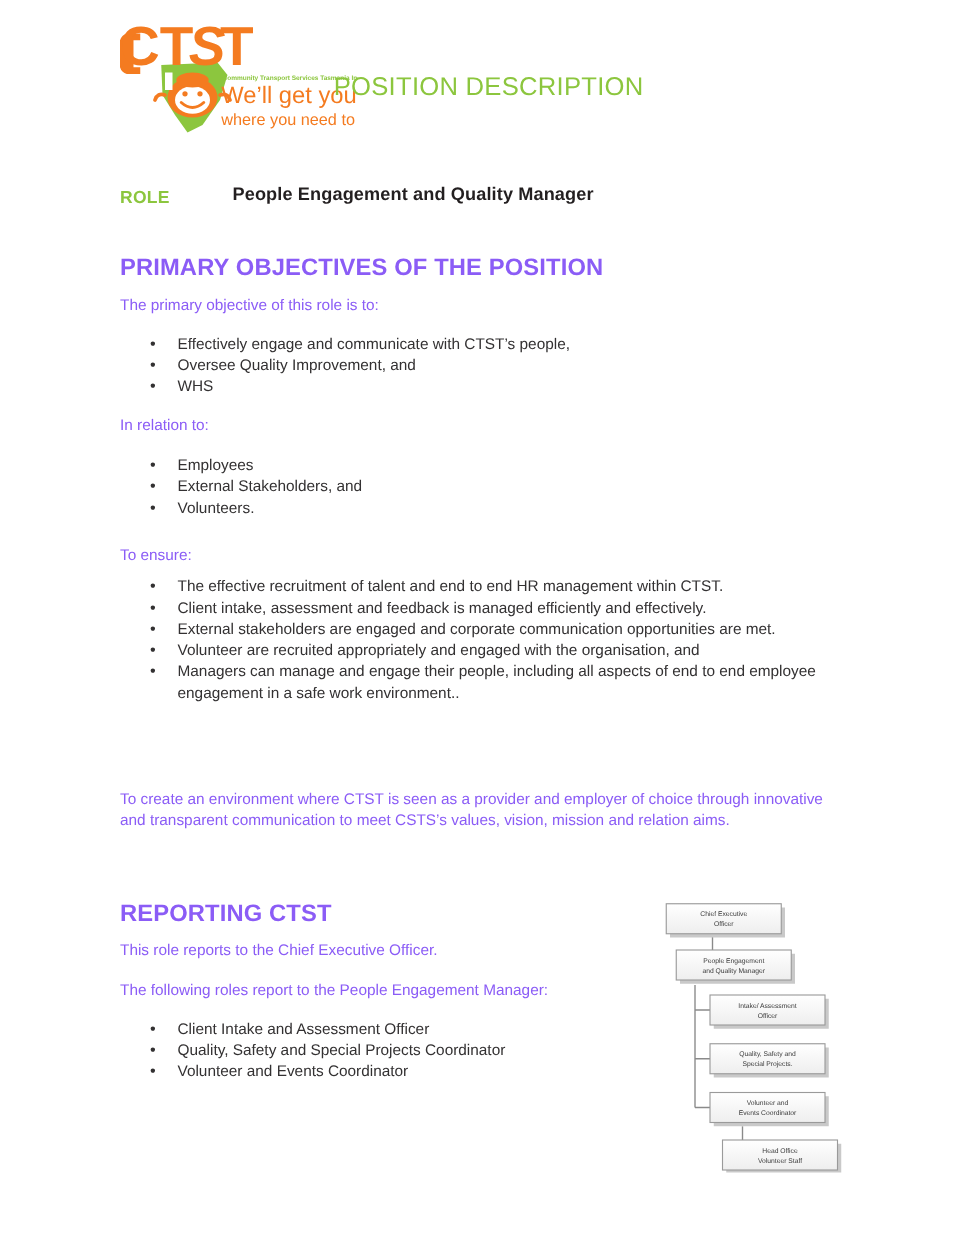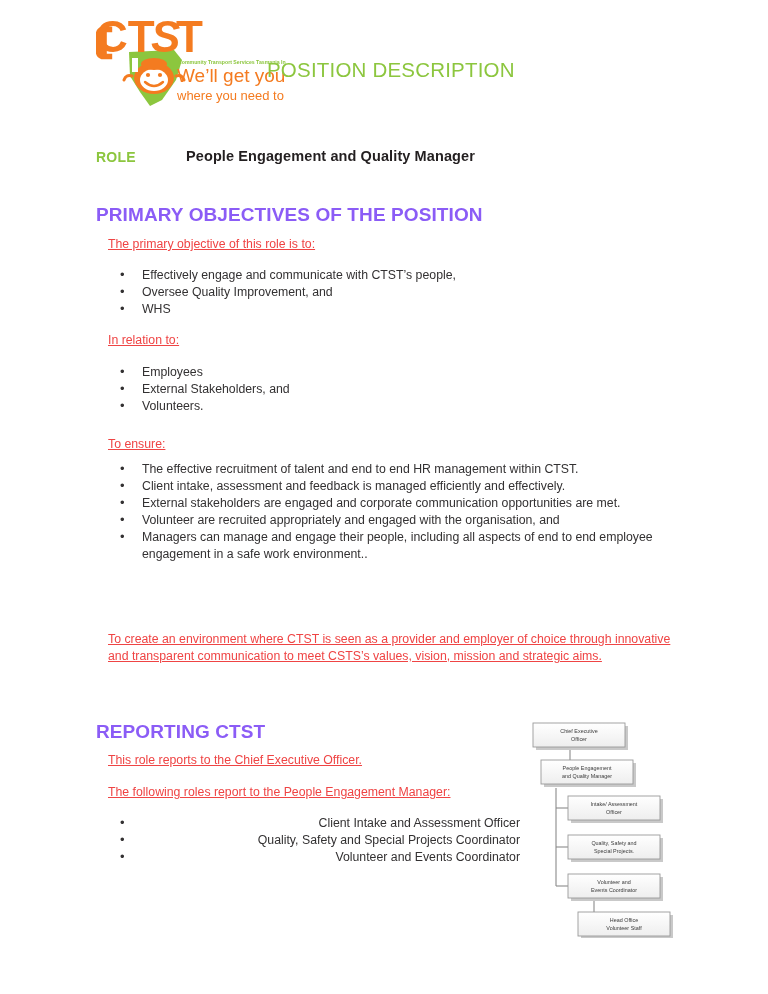--- a/index.html
+++ b/index.html
@@ -77,25 +77,24 @@
     left: 186px;
     top: 148px;
     font-size: 14.5px;
     font-weight: bold;
     color: #231f20;
     letter-spacing: 0.1px;
   }
 
   .para {
     position: absolute;
-    left: 108px;
+    left: 96px;
     font-size: 12.3px;
     line-height: 17px;
-    color: #ef4444;
-    text-decoration: underline;
+    color: #8b5cf6;
   }
 
   ul.bullets {
     position: absolute;
     margin: 0;
     padding: 0;
     list-style: none;
     font-size: 12.3px;
     line-height: 17px;
     color: #333132;
@@ -198,29 +197,29 @@
 
   <ul class="bullets" style="left:120px; top:461px; width:552px;">
     <li>The effective recruitment of talent and end to end HR management within CTST.</li>
     <li>Client intake, assessment and feedback is managed efficiently and effectively.</li>
     <li>External stakeholders are engaged and corporate communication opportunities are met.</li>
     <li>Volunteer are recruited appropriately and engaged with the organisation, and</li>
     <li>Managers can manage and engage their people, including all aspects of end to end employee engagement in a safe work environment..</li>
   </ul>
 
 
-  <div class="para" style="top:631px; width:572px;">To create an environment where CTST is seen as a provider and employer of choice through innovative and transparent communication to meet CSTS’s values, vision, mission and strategic aims.</div>
+  <div class="para" style="top:631px; width:572px;">To create an environment where CTST is seen as a provider and employer of choice through innovative and transparent communication to meet CSTS’s values, vision, mission and relation aims.</div>
 
   <div class="section-heading" style="top:721px;">REPORTING CTST</div>
 
   <div class="para" style="top:752px;">This role reports to the Chief Executive Officer.</div>
 
   <div class="para" style="top:784px;">The following roles report to the People Engagement Manager:</div>
 
-  <ul class="bullets" style="left:120px; top:815px; width:400px;text-align:right;">
+  <ul class="bullets" style="left:120px; top:815px; width:400px;">
     <li>Client Intake and Assessment Officer</li>
     <li>Quality, Safety and Special Projects Coordinator</li>
     <li>Volunteer and Events Coordinator</li>
   </ul>
 
   <div class="orgchart">
     <svg width="160" height="222" viewBox="0 0 160 222" xmlns="http://www.w3.org/2000/svg">
       <defs>
         <linearGradient id="boxg" x1="0" y1="0" x2="0" y2="1">
           <stop offset="0%" stop-color="#ffffff"></stop>

